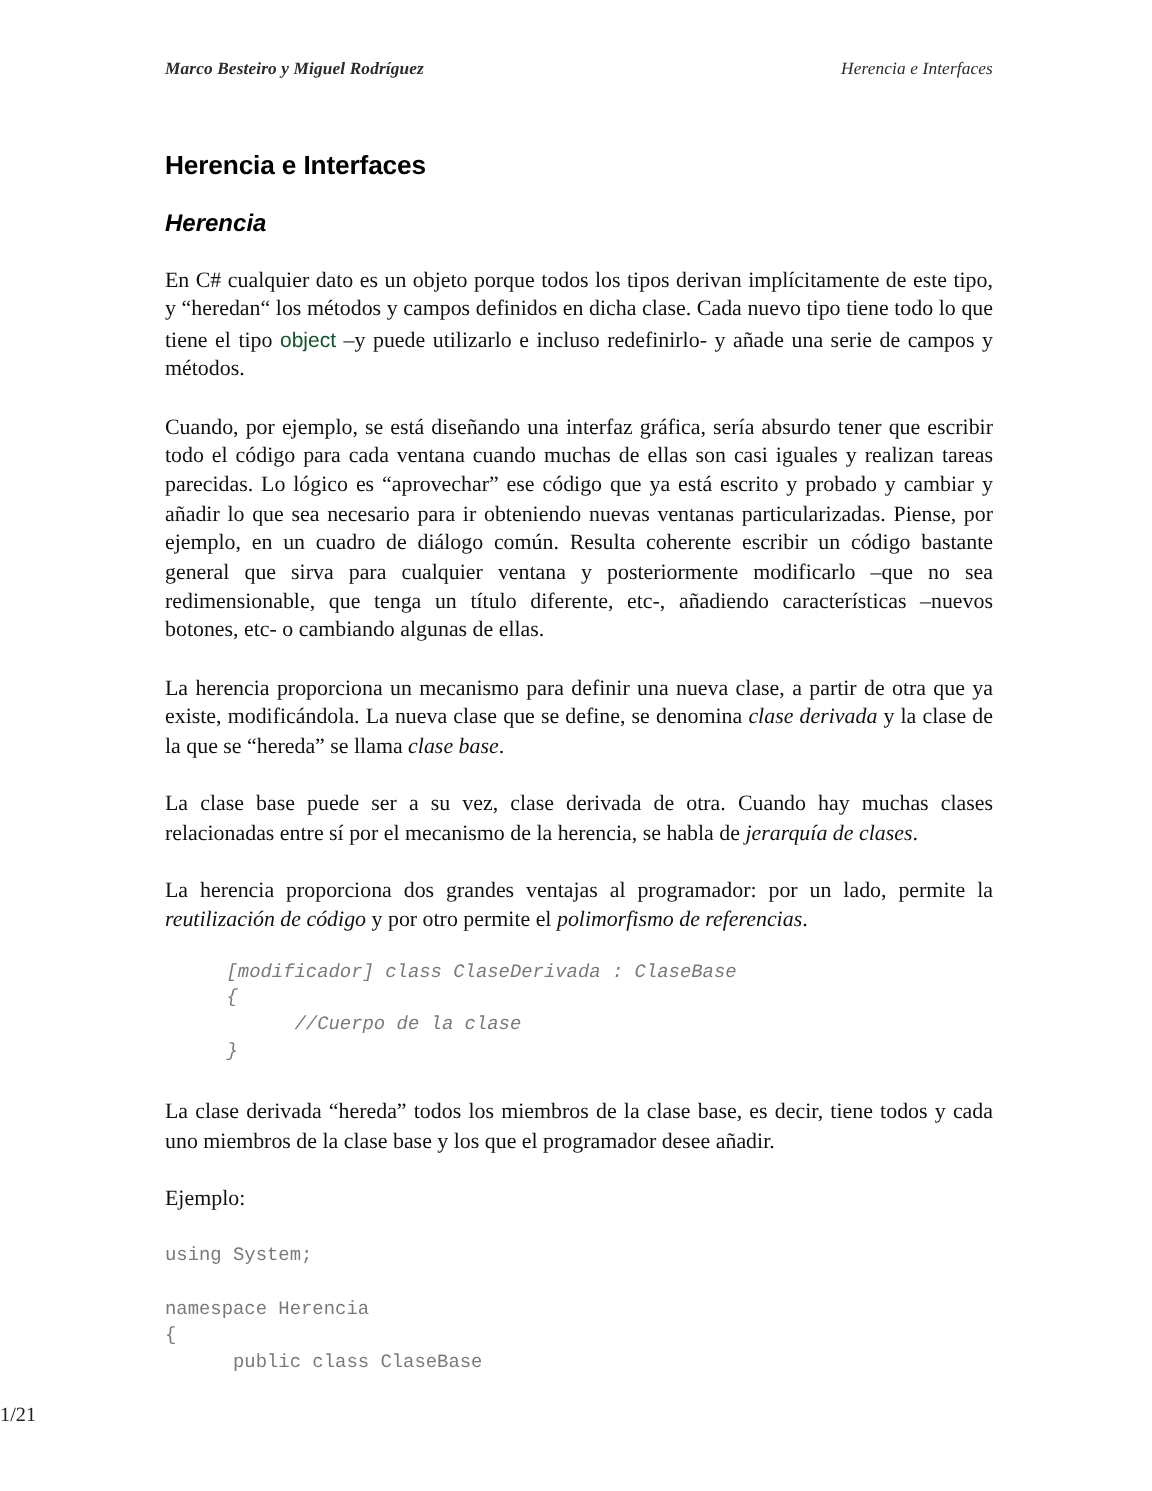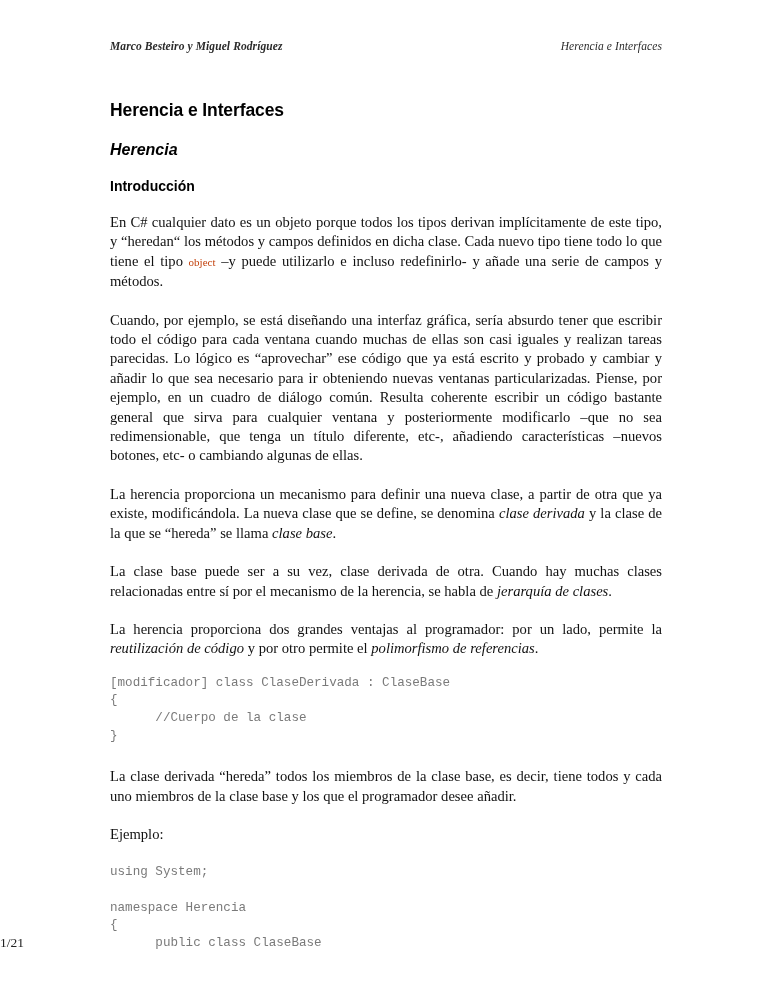--- a/index.html
+++ b/index.html
@@ -78,35 +78,35 @@
     font-size: 14.6px;
     line-height: 19.4px;
     text-align: justify;
     margin: 0 0 19px 0;
     color: #111;
   }
   p.body.tight { margin-bottom: 16px; }
   p.body em { font-style: italic; }
   p.body strong { font-weight: bold; }
   code.inline {
-    font-family: Liberation Serif, serif;
-    font-size: 11px;
-    color: #c2410c;
+    font-family: Liberation Sans, sans-serif;
+    font-size: 14px;
+    color: #14532d;
   }
 
   
   pre.code {
     font-family: "Liberation Mono", monospace;
     font-size: 12.6px;
     line-height: 17.6px;
     color: #7a7a7a;
     margin: 0 0 20px 0;
     white-space: pre;
   }
-  pre.code.indented { margin-bottom: 22px; }
+  pre.code.indented { margin-left: 41px; margin-bottom: 22px; font-style: italic; }
   pre.code.flush { margin-left: 0; margin-top: 20px; }
 
   
   .doc-footer {
     position: absolute;
     left: 0;
     top: 935px;
     width: 768px;
     text-align: left;
     font-family: "Liberation Serif", serif;
@@ -123,21 +123,20 @@
 
     <div class="doc-header">
       <span class="left">Marco Besteiro y Miguel Rodríguez</span>
       <span class="right">Herencia e Interfaces</span>
     </div>
 
     <h1 class="title">Herencia e Interfaces</h1>
 
     <h2 class="subtitle">Herencia</h2>
 
-    <h3 class="section">Introducción</h3>
 
     <p class="body"><span>En C# cualquier dato es un objeto porque todos los tipos derivan implícitamente de este tipo, y “heredan“ los métodos y campos definidos en dicha clase. Cada nuevo tipo tiene todo lo que tiene el tipo </span><code class="inline">object</code><span> –y puede utilizarlo e incluso redefinirlo- y añade una serie de campos y métodos.</span></p>
 
     <p class="body">Cuando, por ejemplo, se está diseñando una interfaz gráfica, sería absurdo tener que escribir todo el código para cada ventana cuando muchas de ellas son casi iguales y realizan tareas parecidas. Lo lógico es “aprovechar” ese código que ya está escrito y probado y cambiar y añadir lo que sea necesario para ir obteniendo nuevas ventanas particularizadas. Piense, por ejemplo, en un cuadro de diálogo común. Resulta coherente escribir un código bastante general que sirva para cualquier ventana y posteriormente modificarlo –que no sea redimensionable, que tenga un título diferente, etc-, añadiendo características –nuevos botones, etc- o cambiando algunas de ellas.</p>
 
     <p class="body"><span>La herencia proporciona un mecanismo para definir una nueva clase, a partir  de otra que ya existe, modificándola. La nueva clase que se define, se denomina </span><em>clase derivada</em><span> y la clase de la que se “hereda” se llama </span><em>clase base</em><span>.</span></p>
 
 
     <p class="body"><span>La clase base puede ser a su vez, clase derivada de otra. Cuando hay muchas clases relacionadas entre sí por el mecanismo de la herencia, se habla de </span><em>jerarquía de clases</em><span>.</span></p>
 

